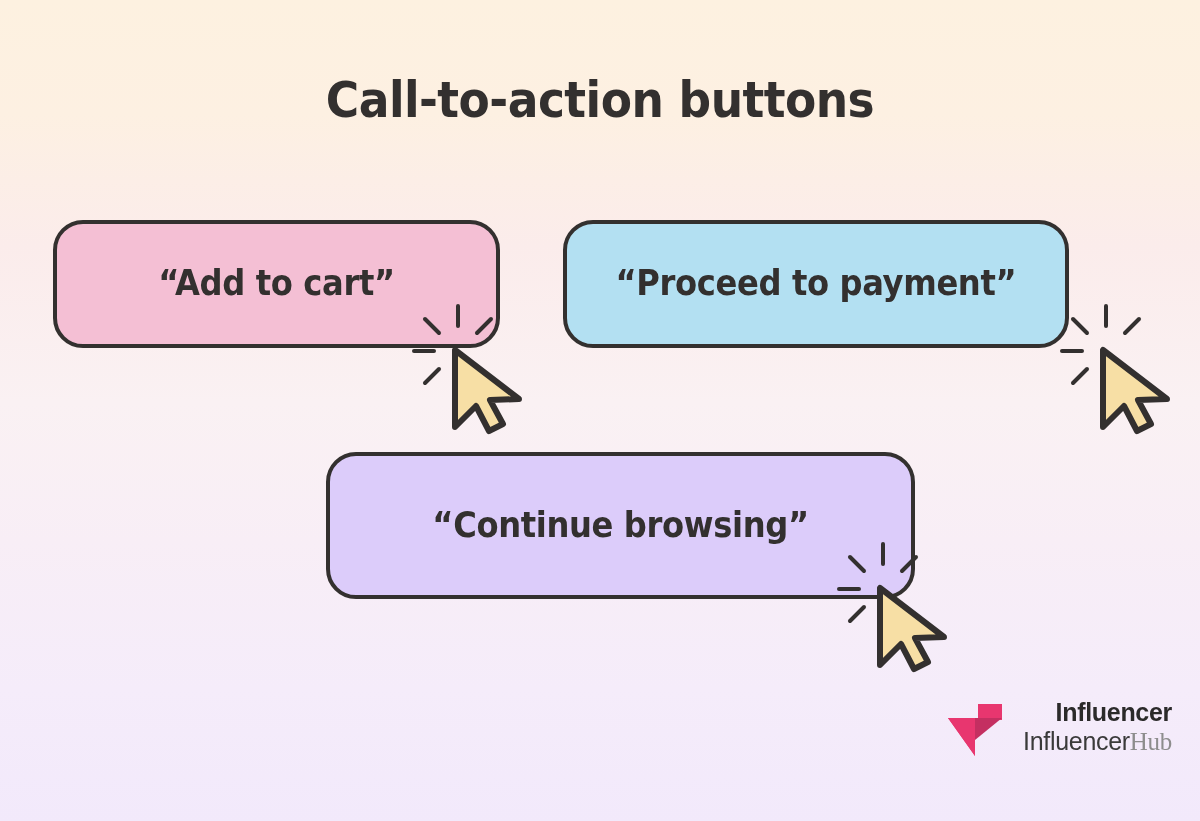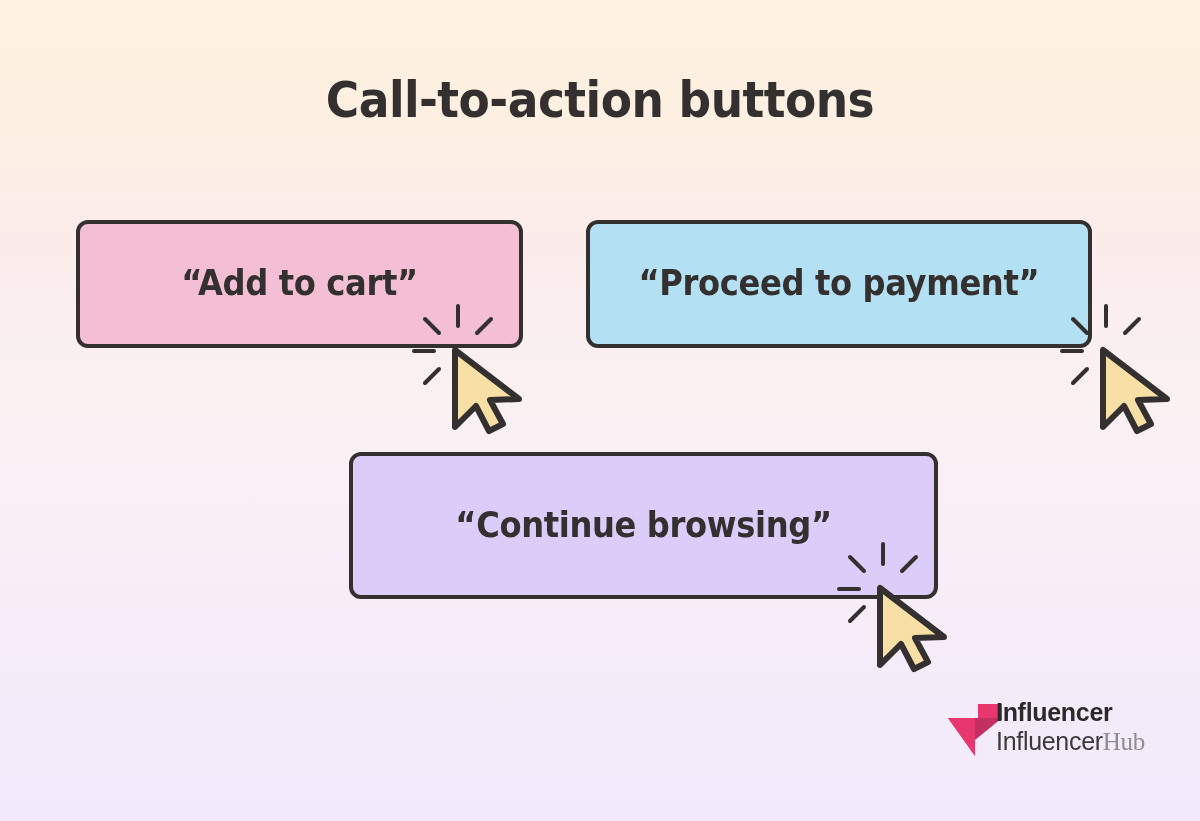--- a/index.html
+++ b/index.html
@@ -46,25 +46,24 @@
     color: #33302f;
     white-space: nowrap;
     transform: scaleX(0.93);
   }
 
   
   .cta {
     position: absolute;
     box-sizing: border-box;
     border: 4px solid #33302f;
-    border-radius: 12px;
+    border-radius: 30px;
     display: flex;
     align-items: center;
     justify-content: center;
-    margin-left: 23px;
   }
   .cta-label {
     font-family: "DejaVu Sans", "Liberation Sans", sans-serif;
     font-weight: 700;
     font-size: 35px;
     letter-spacing: -0.4px;
     color: #33302f;
     white-space: nowrap;
     transform: scaleX(0.92);
     margin-top: -2px;
@@ -122,20 +121,21 @@
     left: 0;
     top: 4px;
     width: 54px;
     height: 54px;
   }
   .logo-text {
     position: absolute;
     left: 48px;
     top: 0;
     width: 176px;
+    text-align: right;
   }
   .logo-line1 {
     font-family: "Liberation Sans", sans-serif;
     font-weight: 700;
     font-size: 25px;
     line-height: 28px;
     color: #2b2a2a;
     letter-spacing: -0.3px;
   }
   .logo-line2 {

